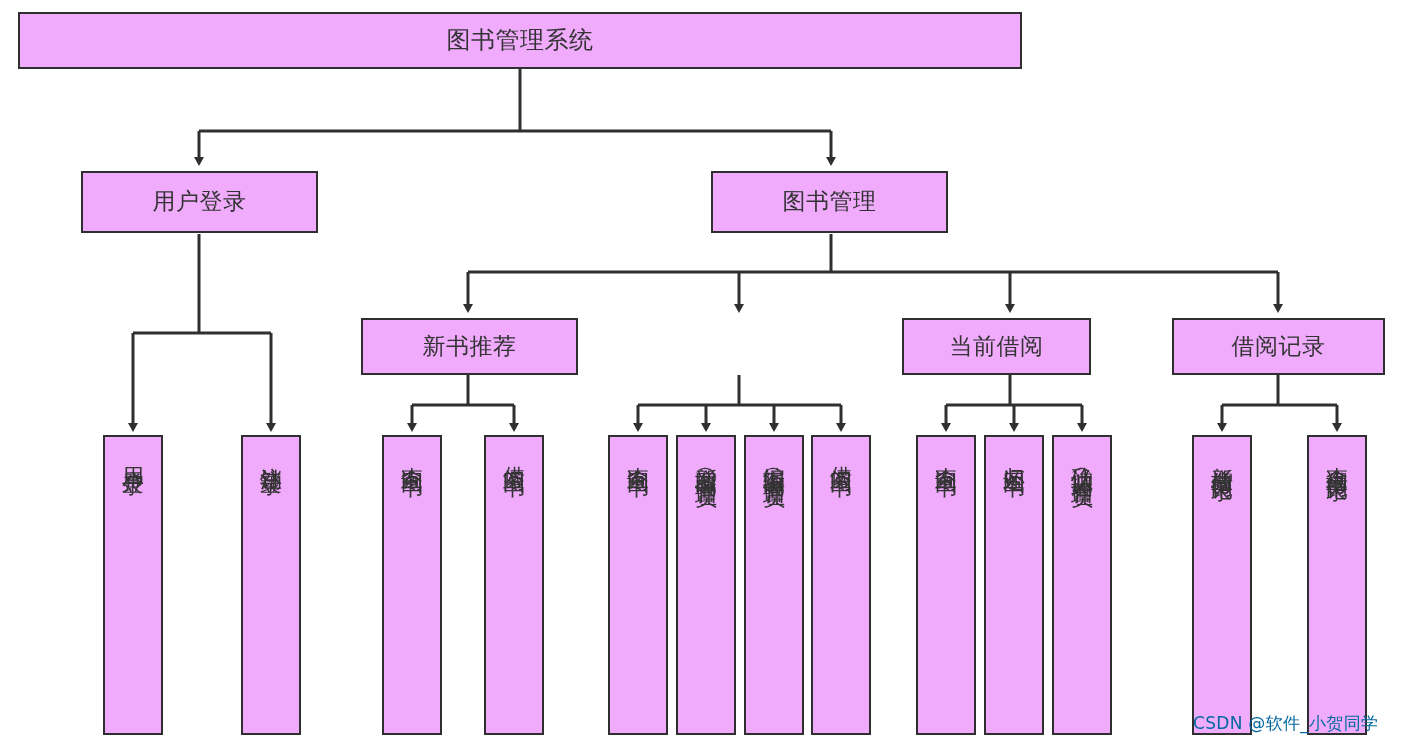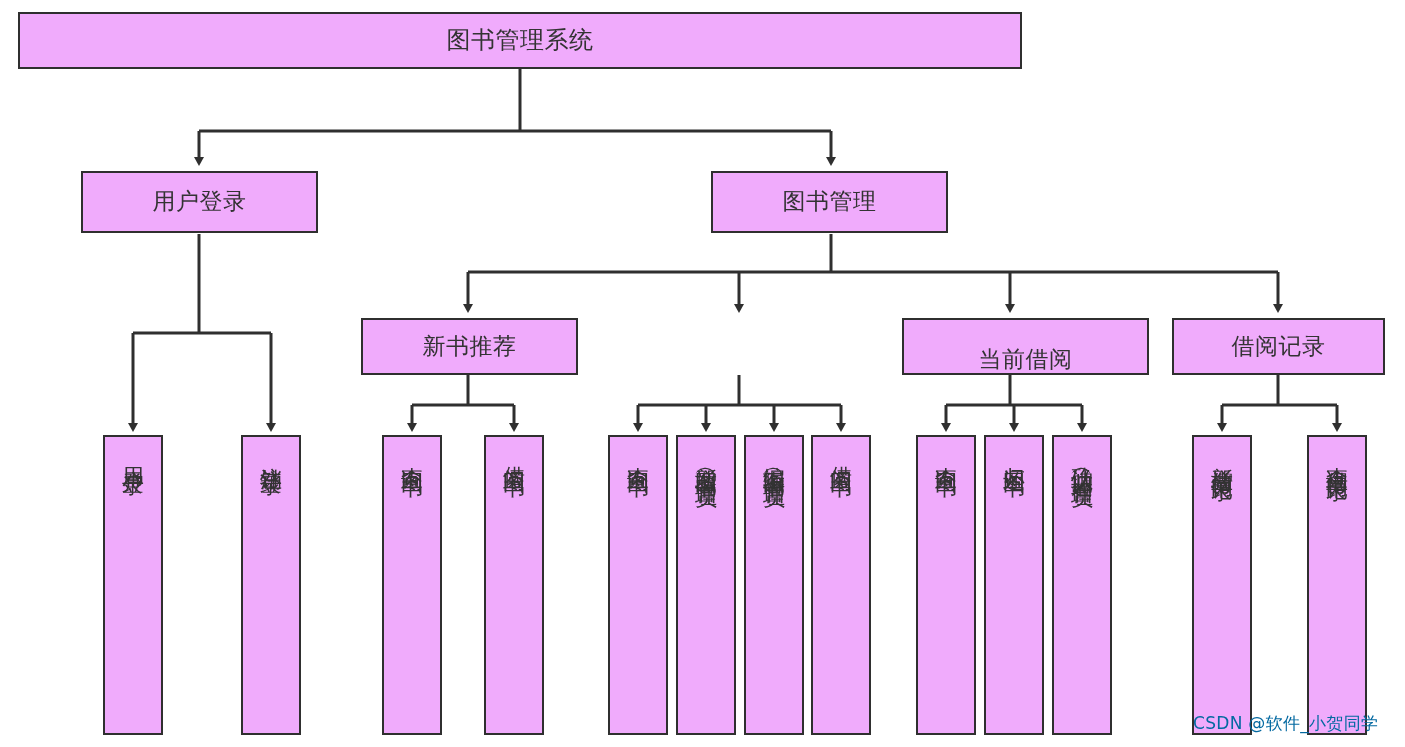--- a/index.html
+++ b/index.html
@@ -133,21 +133,21 @@
   <div class="node horizontal" style="left:81px; top:171px; width:237px; height:62px;">
     <span class="label">用户登录</span>
   </div>
   <div class="node horizontal" style="left:711px; top:171px; width:237px; height:62px;justify-content:center;">
     <span class="label">图书管理</span>
   </div>
 
   <div class="node horizontal" style="left:361px; top:318px; width:217px; height:57px;">
     <span class="label">新书推荐</span>
   </div>
-  <div class="node horizontal" style="left:902px; top:318px; width:247px; height:57px;align-items:flex-end;">
+  <div class="node horizontal" style="left:902px; top:318px; width:189px; height:57px;">
     <span class="label">当前借阅</span>
   </div>
   <div class="node horizontal" style="left:1172px; top:318px; width:213px; height:57px;">
     <span class="label">借阅记录</span>
   </div>
 
   <div class="node vertical" style="left:103px; top:435px; width:60px; height:300px;">
     <span class="label">用户登录</span>
   </div>
   <div class="node vertical" style="left:241px; top:435px; width:60px; height:300px;">

